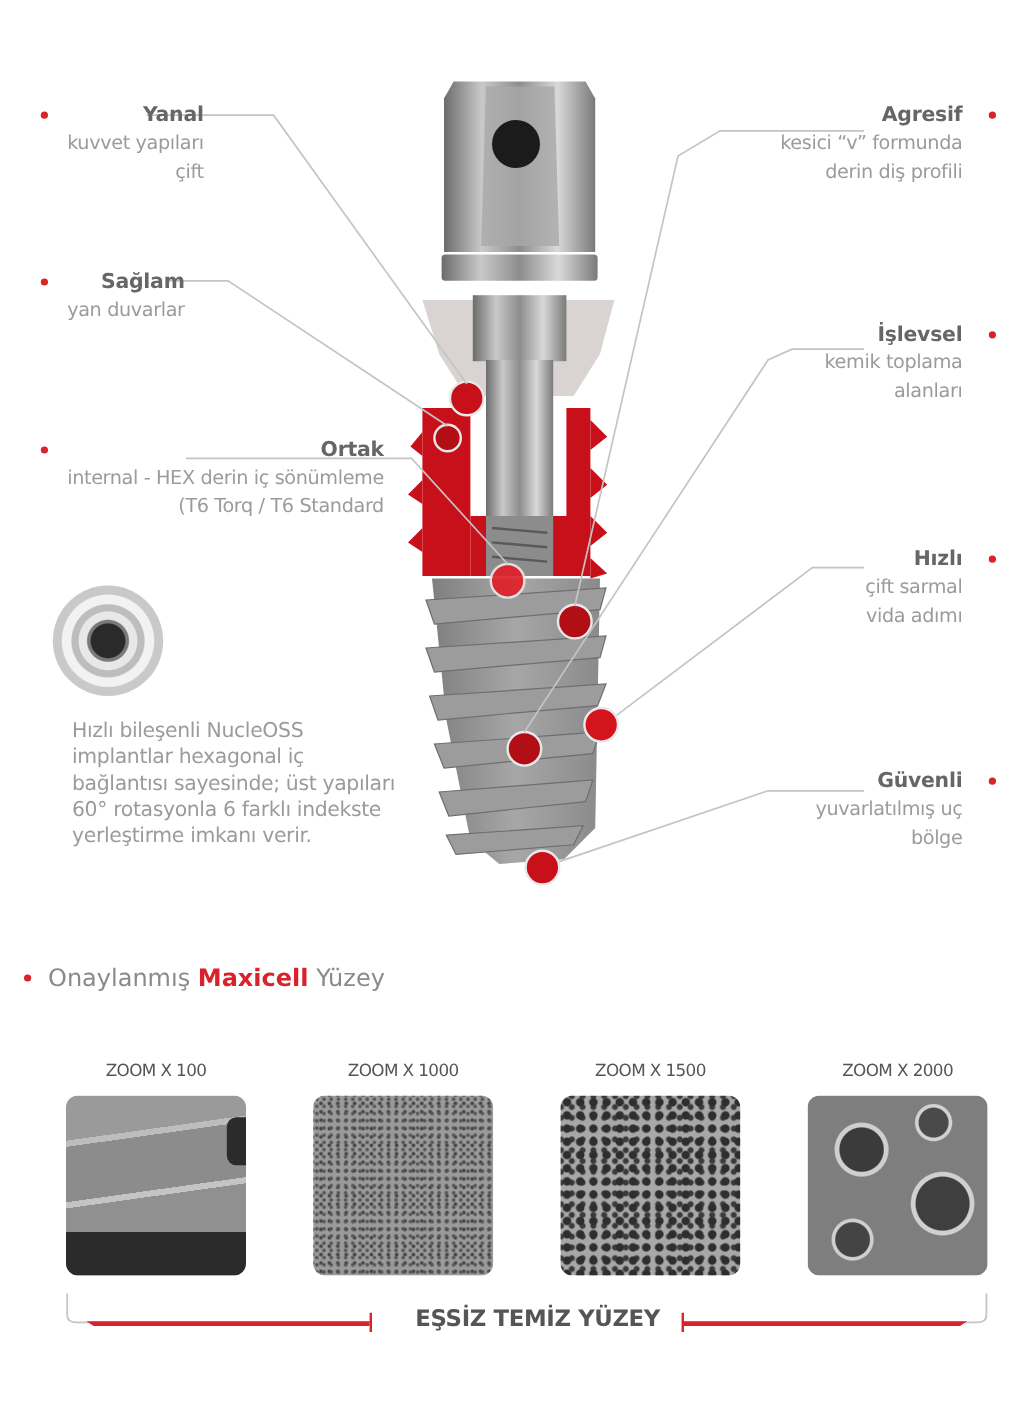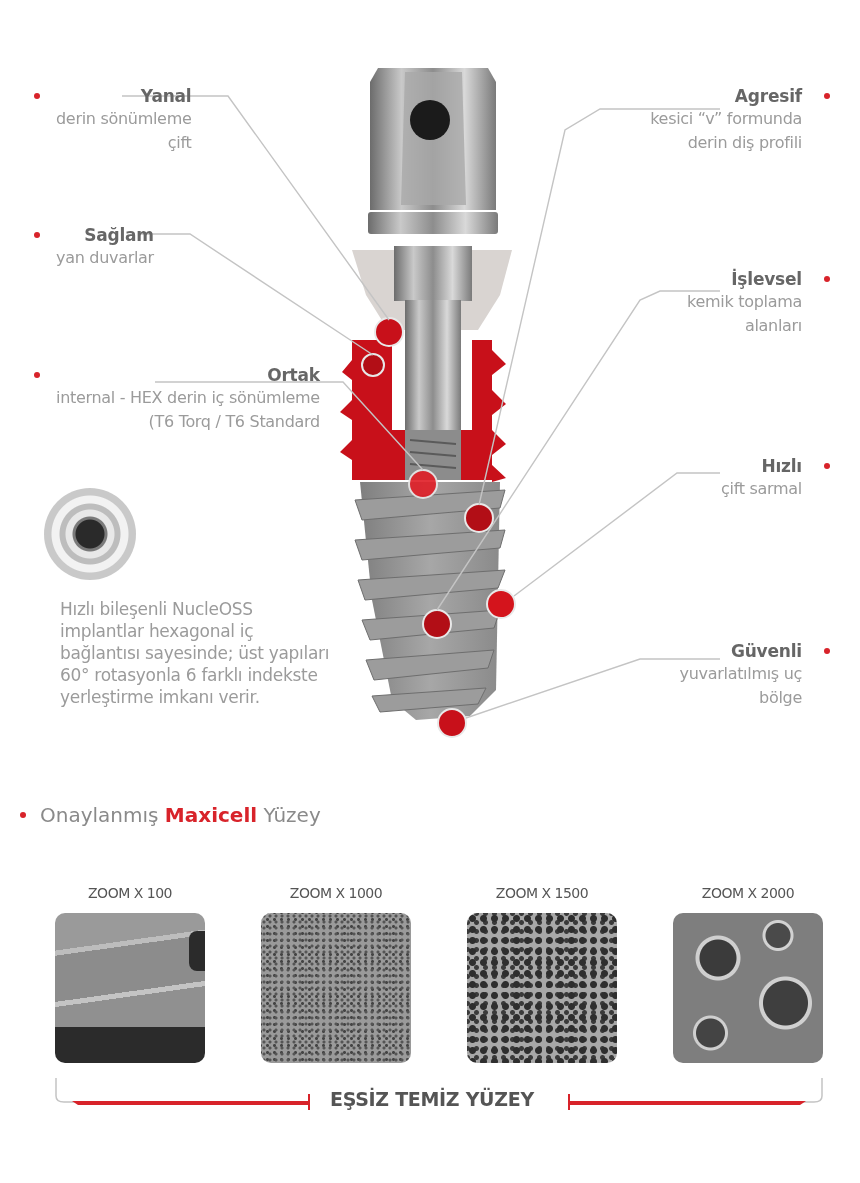--- a/index.html
+++ b/index.html
@@ -32,21 +32,21 @@
   .sem3 { left: 467px; background:
       radial-gradient(circle, #2e2e2e 3px, transparent 4px) 0 0/11px 11px,
       radial-gradient(circle, #3a3a3a 2px, transparent 3px) 5px 5px/9px 9px,
       #a8a8a8; }
   .sem4 { left: 673px; background:
       radial-gradient(circle at 30% 30%, #3b3b3b 0 18px, #cfcfcf 19px 22px, transparent 23px),
       radial-gradient(circle at 75% 60%, #3f3f3f 0 22px, #d0d0d0 23px 26px, transparent 27px),
       radial-gradient(circle at 25% 80%, #444 0 14px, #cfcfcf 15px 17px, transparent 18px),
       radial-gradient(circle at 70% 15%, #4a4a4a 0 12px, #d2d2d2 13px 15px, transparent 16px),
       #7e7e7e; }
-  .footer-title { position: absolute; left: 330px; top: 1088px; width: 220px; text-align: left; font-size: 19px; font-weight: bold; color: #555555; letter-spacing: -0.3px; }
+  .footer-title { position: absolute; left: 330px; top: 1088px; width: 220px; text-align: right; font-size: 19px; font-weight: bold; color: #555555; letter-spacing: -0.3px; }
 </style>
 </head>
 <body>
 
 <svg class="lines" width="860" height="1183">
   <defs>
     <linearGradient id="metal" x1="0" x2="1">
       <stop offset="0" stop-color="#6c6c6c"></stop>
       <stop offset="0.25" stop-color="#c9c9c9"></stop>
       <stop offset="0.5" stop-color="#8d8d8d"></stop>
@@ -123,21 +123,21 @@
     <path d="M72 1101 L308 1101 L308 1105 L78 1105 Z" fill="#d8232a"></path>
     <line x1="309" y1="1094" x2="309" y2="1110" stroke="#d8232a" stroke-width="2"></line>
     <path d="M570 1101 L806 1101 L800 1105 L570 1105 Z" fill="#d8232a"></path>
     <line x1="569" y1="1094" x2="569" y2="1110" stroke="#d8232a" stroke-width="2"></line>
   </g>
 </svg>
 
 <div class="callout left" style="left:56px; top:85px;">
   <span class="bullet" style="left:-22px; top:8px;"></span>
   <div class="title">Yanal</div>
-  <div class="desc">derin sönümleme</div>
+  <div class="desc">kuvvet yapıları</div>
   <div class="desc">çift</div>
 </div>
 <div class="callout left" style="left:56px; top:224px;">
   <span class="bullet" style="left:-22px; top:8px;"></span>
   <div class="title">Sağlam</div>
   <div class="desc">yan duvarlar</div>
 </div>
 <div class="callout left" style="left:56px; top:364px;">
   <span class="bullet" style="left:-22px; top:8px;"></span>
   <div class="title">Ortak</div>
@@ -154,20 +154,21 @@
 <div class="callout right" style="right:58px; top:268px; width:240px;">
   <span class="bullet" style="right:-28px; top:8px;"></span>
   <div class="title">İşlevsel</div>
   <div class="desc">kemik toplama</div>
   <div class="desc">alanları</div>
 </div>
 <div class="callout right" style="right:58px; top:455px; width:240px;">
   <span class="bullet" style="right:-28px; top:8px;"></span>
   <div class="title">Hızlı</div>
   <div class="desc">çift sarmal</div>
+  <div class="desc">vida adımı</div>
 </div>
 <div class="callout right" style="right:58px; top:640px; width:240px;">
   <span class="bullet" style="right:-28px; top:8px;"></span>
   <div class="title">Güvenli</div>
   <div class="desc">yuvarlatılmış uç</div>
   <div class="desc">bölge</div>
 </div>
 
 <div class="hexcap"></div>
 

